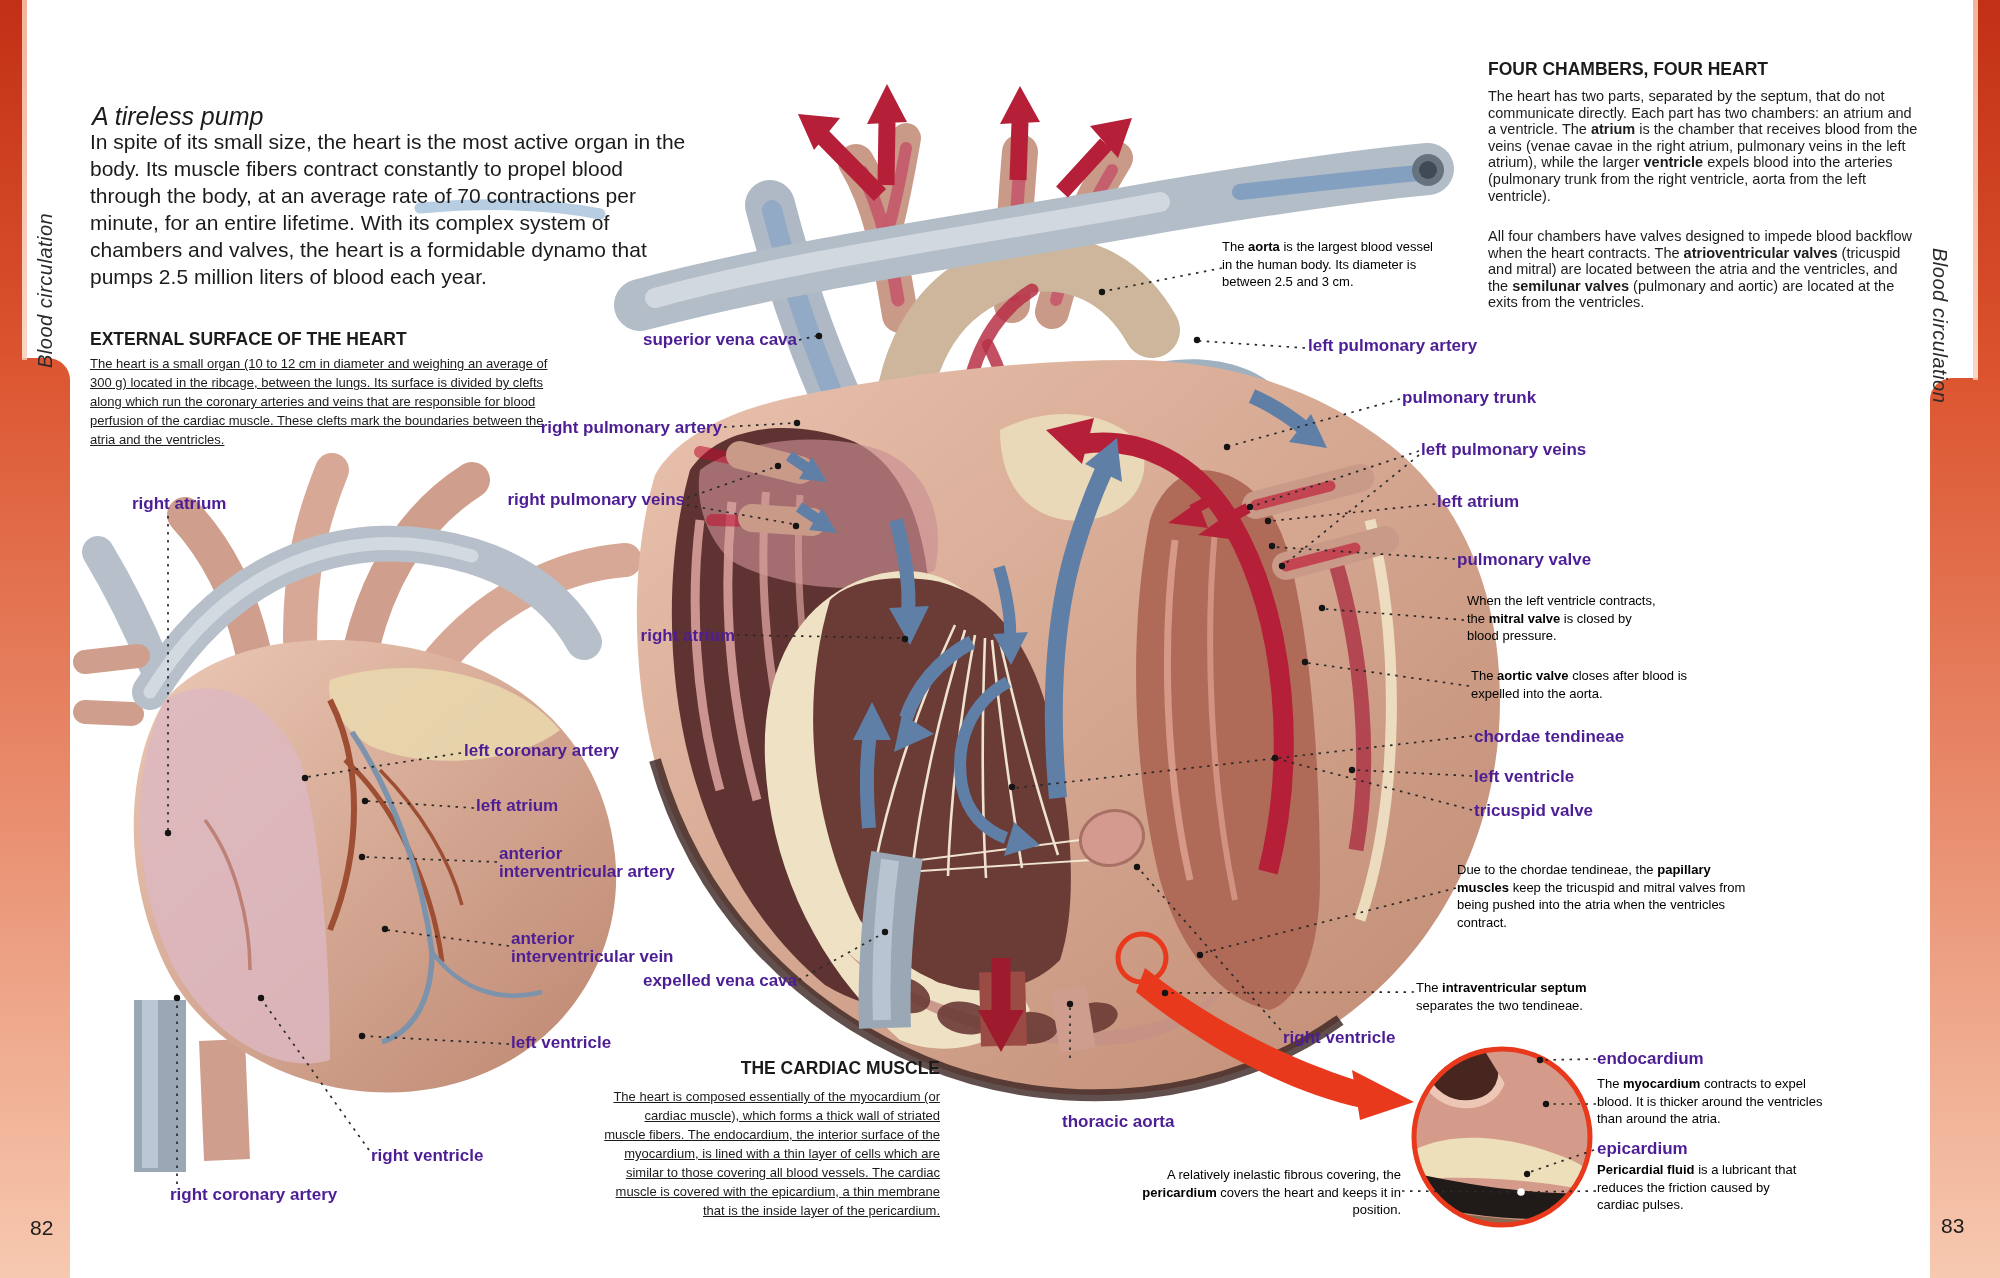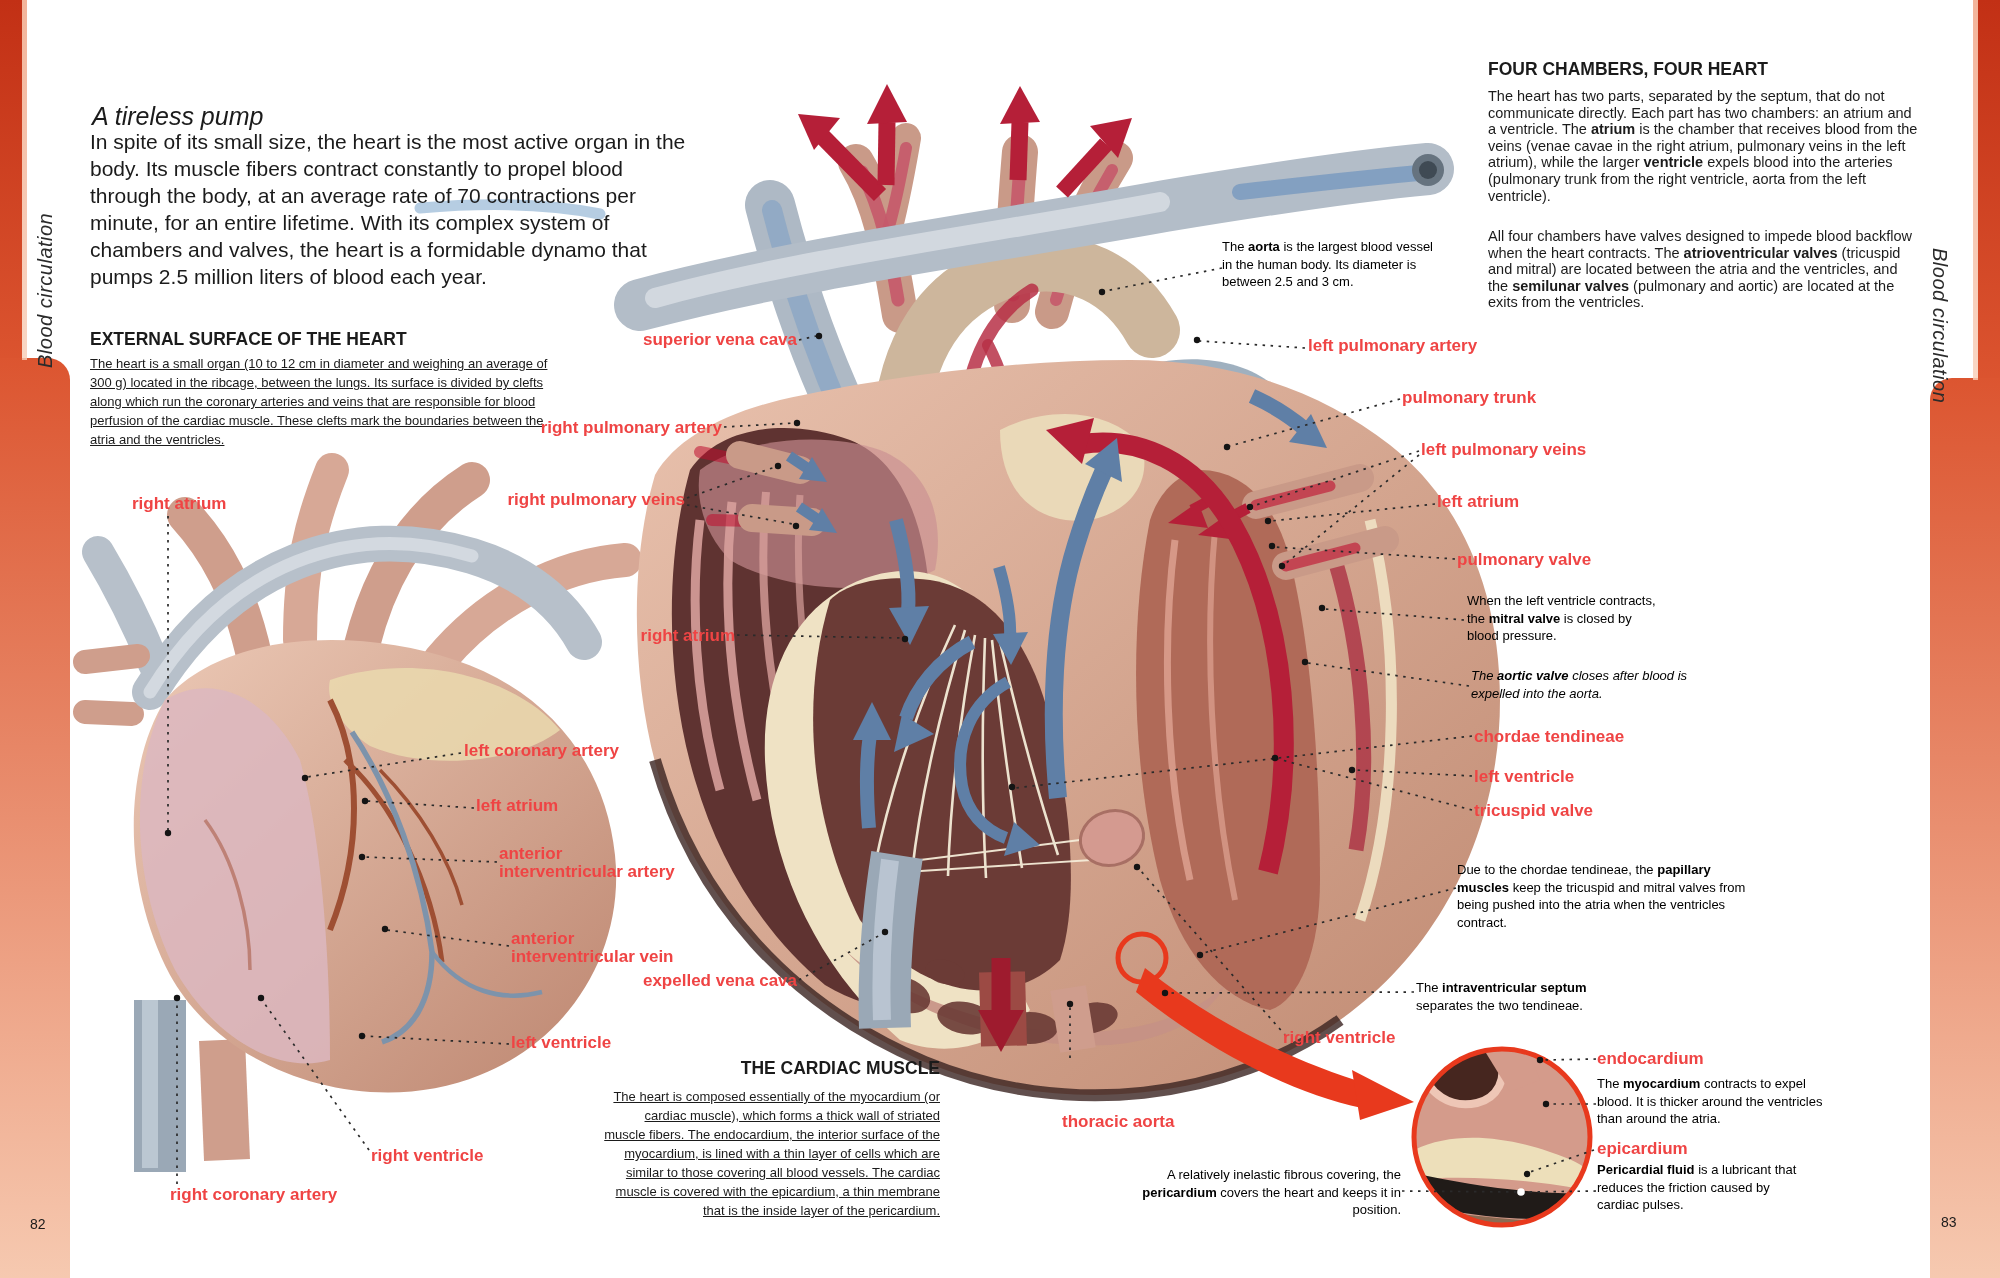--- a/index.html
+++ b/index.html
@@ -13,30 +13,30 @@
   .band-l-bot{left:0;top:358px;width:70px;height:920px;background:linear-gradient(#dc5530,#f6c9b0);
               border-top-right-radius:22px;}
   .band-r-top{right:0;top:0;width:22px;height:392px;background:linear-gradient(#c23015,#dc5530);}
   .band-r-bot{right:0;top:378px;width:70px;height:900px;background:linear-gradient(#dc5530,#f6c9b0);
               border-top-left-radius:22px;}
   .edge-hl-l{left:22px;top:0;width:5px;height:360px;background:linear-gradient(#f0a181,#f8cdb6);opacity:.8;}
   .edge-hl-r{right:22px;top:0;width:5px;height:380px;background:linear-gradient(#f0a181,#f8cdb6);opacity:.8;}
   .side-tab{position:absolute;z-index:2;writing-mode:vertical-rl;font-style:italic;font-size:20px;color:#2b2b2b;
             letter-spacing:.5px;white-space:nowrap;}
   .side-tab.left{transform:rotate(180deg);}
-  .page-num{position:absolute;z-index:2;font-size:14px;color:#1b1b1b;}
+  .page-num{position:absolute;z-index:2;font-size:21px;color:#1b1b1b;}
   
   .title{font-size:44px;font-weight:bold;letter-spacing:4px;}
   .subtitle{font-size:25px;font-style:italic;}
   .intro{font-size:21px;line-height:27px;}
   .h-sec{font-size:17.5px;font-weight:bold;}
   .body-sm{font-size:13px;line-height:19px;text-decoration:underline;}
   .body-xs{font-size:14.5px;line-height:16.6px;}
   .lbl{position:absolute;z-index:2;font-size:17px;font-weight:bold;line-height:18px;
-       white-space:pre-line;color:#ef4444;}
+       white-space:pre-line;color:#4c1d95;}
   .r{text-align:right;}
   .callout{position:absolute;z-index:2;font-size:13px;line-height:17.6px;color:#000000;}
   .callout b{font-weight:bold;}
   .body-xs b, .body-sm b{font-weight:bold;}
 </style>
 </head>
 <body>
 
 <div class="spread">
 
@@ -364,20 +364,20 @@
   <div class="lbl" style="left:1457px;top:551px;">pulmonary valve</div>
   <div class="lbl" style="left:1474px;top:728px;">chordae tendineae</div>
   <div class="lbl" style="left:1474px;top:768px;">left ventricle</div>
   <div class="lbl" style="left:1474px;top:802px;">tricuspid valve</div>
   <div class="lbl" style="left:1283px;top:1029px;">right ventricle</div>
   <div class="lbl" style="left:1597px;top:1050px;">endocardium</div>
   <div class="lbl" style="left:1597px;top:1140px;">epicardium</div>
 
   <div class="callout" style="left:1222px;top:238px;width:218px;"><span>The </span><b>aorta</b><span> is the largest blood vessel in the human body. Its diameter is between 2.5 and 3 cm.</span></div>
   <div class="callout" style="left:1467px;top:592px;width:190px;"><span>When the left ventricle contracts, the </span><b>mitral valve</b><span> is closed by blood pressure.</span></div>
-  <div class="callout" style="left:1471px;top:667px;width:222px;font-style:italic;"><span>The </span><b>aortic valve</b><span> closes after blood is expelled into the aorta.</span></div>
+  <div class="callout" style="left:1471px;top:667px;width:222px;"><span>The </span><b>aortic valve</b><span> closes after blood is expelled into the aorta.</span></div>
   <div class="callout" style="left:1457px;top:861px;width:295px;"><span>Due to the chordae tendineae, the </span><b>papillary muscles</b><span> keep the tricuspid and mitral valves from being pushed into the atria when the ventricles contract.</span></div>
   <div class="callout" style="left:1416px;top:979px;width:210px;"><span>The </span><b>intraventricular septum</b><span> separates the two tendineae.</span></div>
   <div class="callout" style="left:1597px;top:1075px;width:238px;"><span>The </span><b>myocardium</b><span> contracts to expel blood. It is thicker around the ventricles than around the atria.</span></div>
   <div class="callout r" style="left:1098px;top:1166px;width:303px;"><span>A relatively inelastic fibrous covering, the </span><b>pericardium</b><span> covers the heart and keeps it in position.</span></div>
   <div class="callout" style="left:1597px;top:1161px;width:215px;"><b>Pericardial fluid</b><span> is a lubricant that reduces the friction caused by cardiac pulses.</span></div>
 
 </div>
 
 </body></html>

